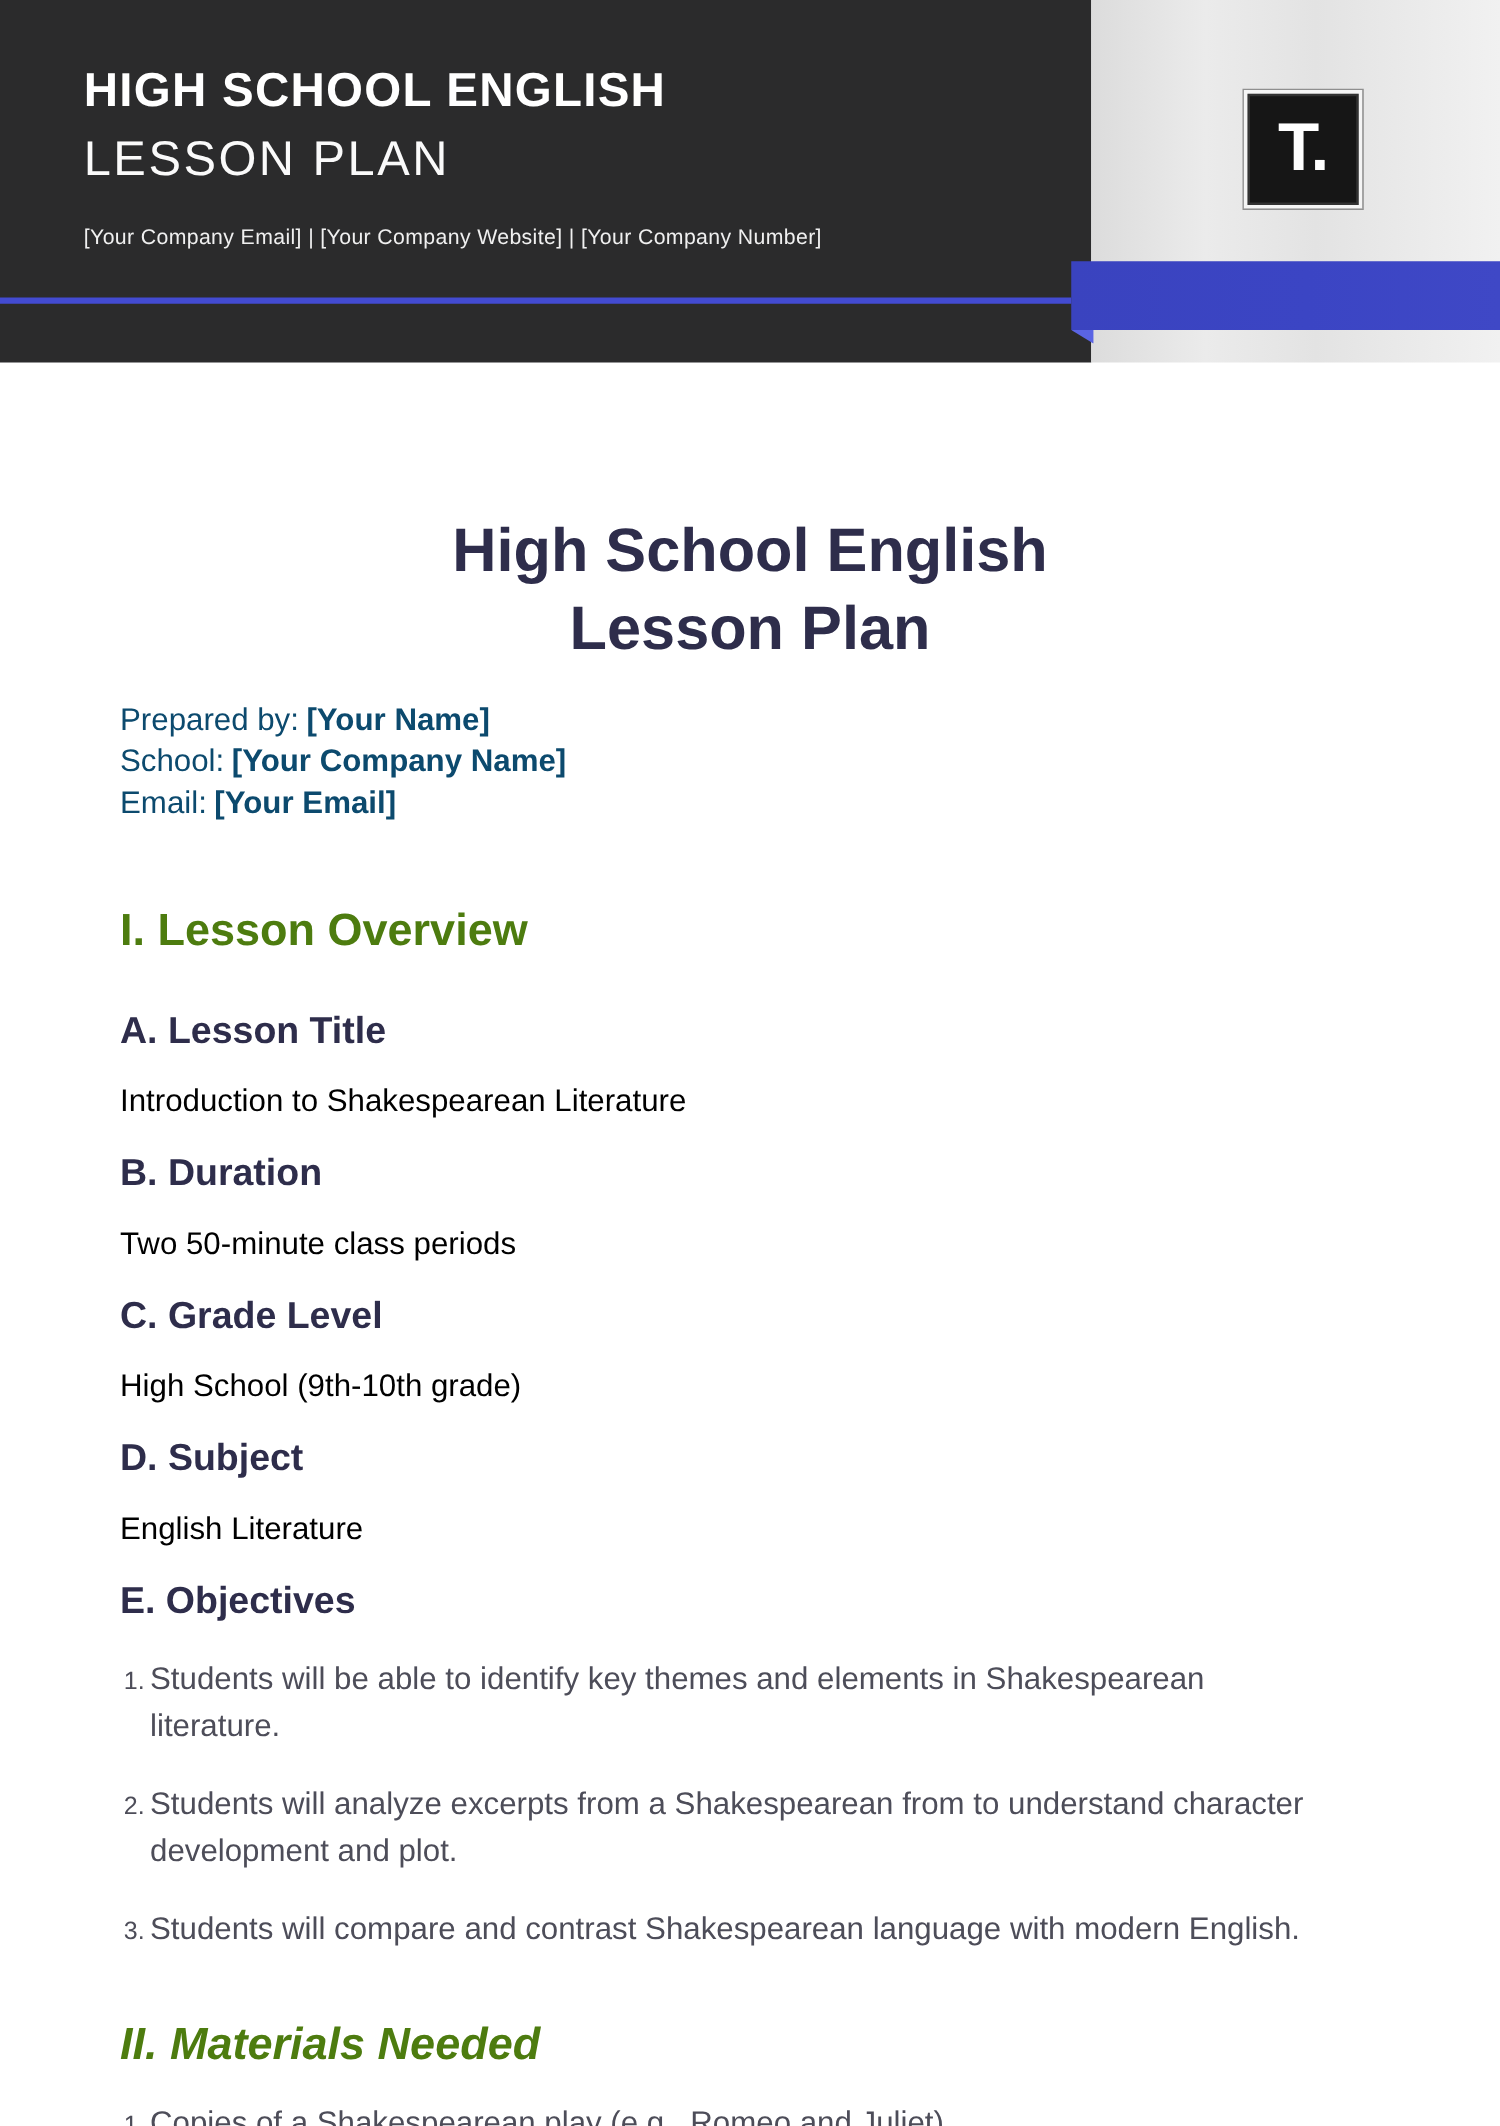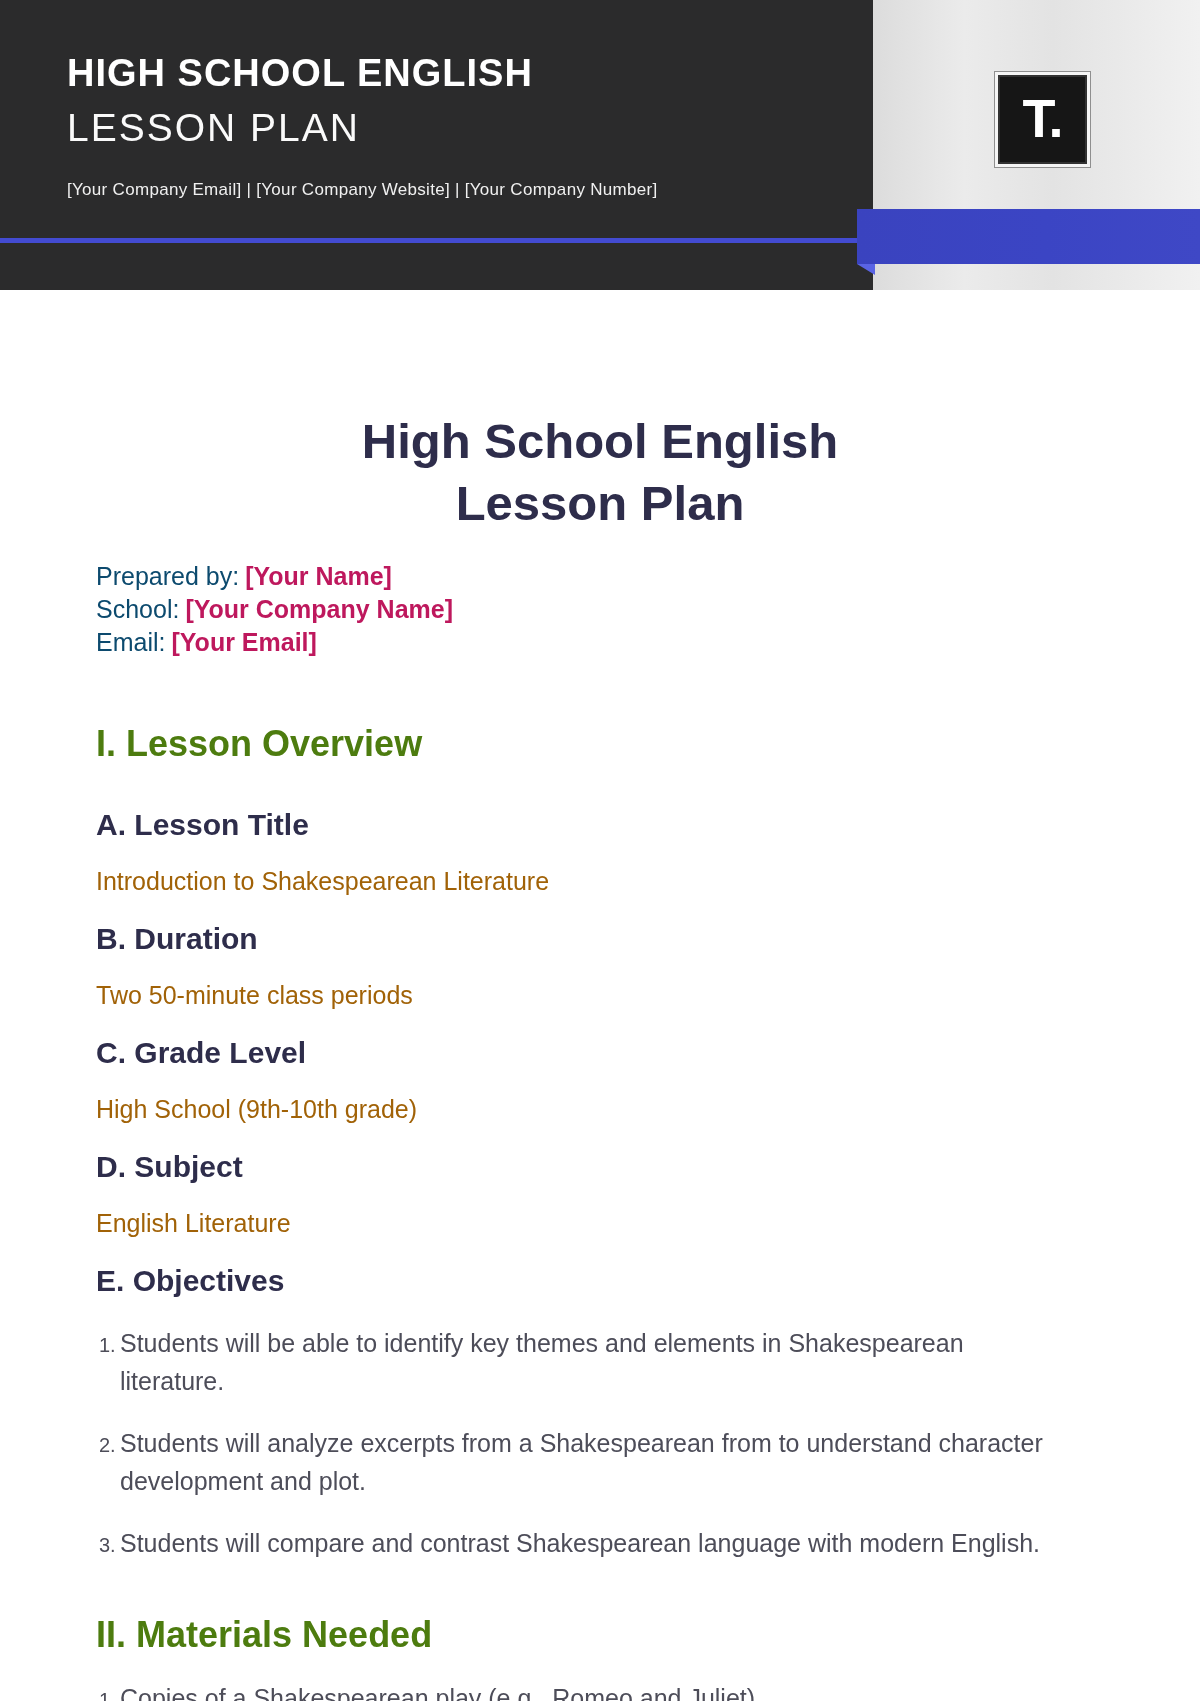--- a/index.html
+++ b/index.html
@@ -57,32 +57,32 @@
   }
 
   
   .doc { padding:0 96px; color:#4d4d59; }
   .doc-title {
     margin-top:120px; text-align:center;
     font-size:49px; line-height:62px; font-weight:700; color:#2e2d4b;
   }
   .meta { margin-top:26px; font-size:25px; line-height:33px; }
   .meta-label { color:#0c4a6e; }
-  .meta-value { color:#be185d; font-weight:700; margin-left:6px; }
+  .meta-value { color:#0c4a6e; font-weight:700; margin-left:6px; }
 
   h2.sec {
     margin-top:63px; font-size:36px; line-height:44px; font-weight:700; color:#4d7c0f;
   }
-  h2.sec2 { margin-top:51px; }
+  h2.sec2 { margin-top:51px;font-style:italic; }
   h3.sub {
     margin-top:23px; font-size:30px; line-height:38px; font-weight:700; color:#2e2d4b;
   }
   h3.sub-first { margin-top:40px; }
   p.body-line {
-    margin-top:21px; font-size:25px; line-height:32px; color:#a16207;
+    margin-top:21px; font-size:25px; line-height:32px; color:#000000;
   }
   ol.obj-list { margin-top:24px; list-style:none; }
   ol.obj-list li {
     position:relative; padding-left:24px; margin-top:24px;
     font-size:25px; line-height:38px; color:#4d4d59;
   }
   ol.obj-list li:first-child { margin-top:0; }
   ol.obj-list .num {
     position:absolute; left:3px; top:2px; font-size:20px; color:#4d4d59;
   }

